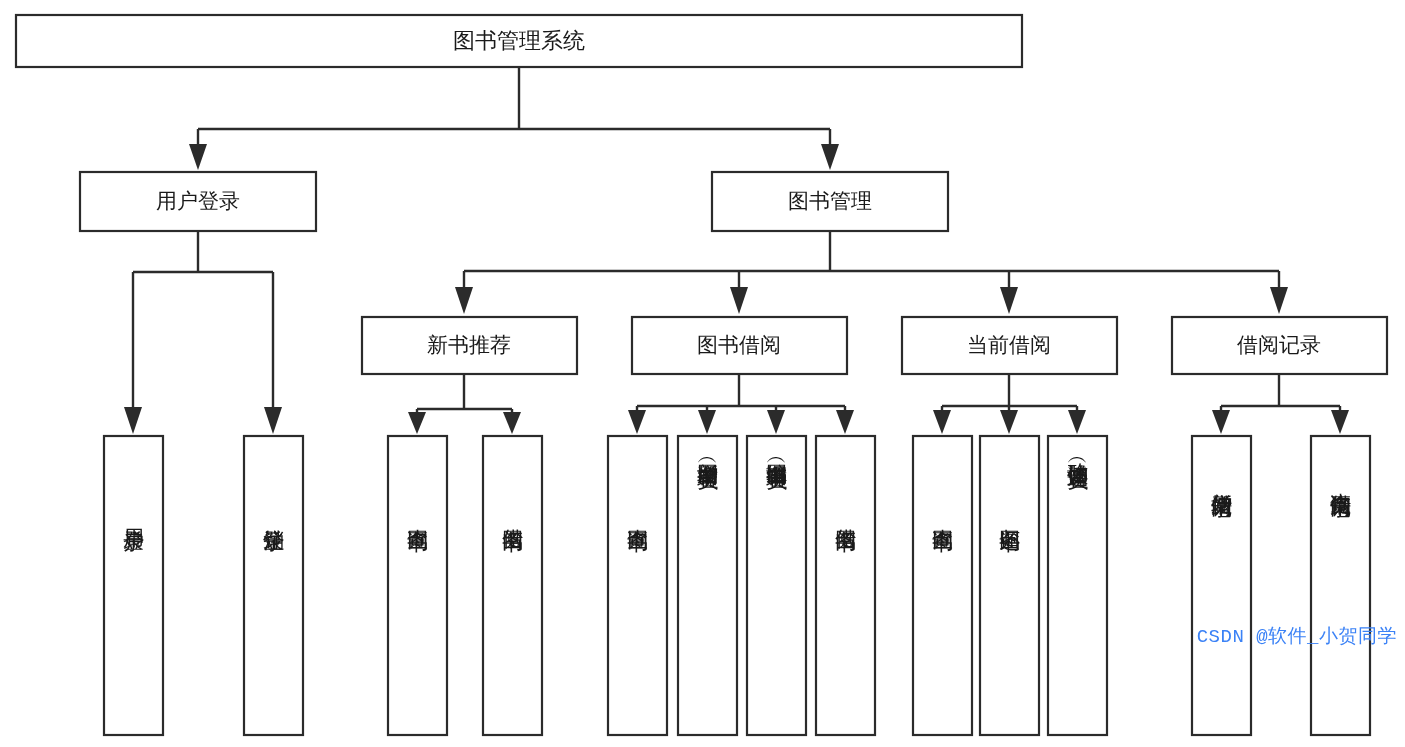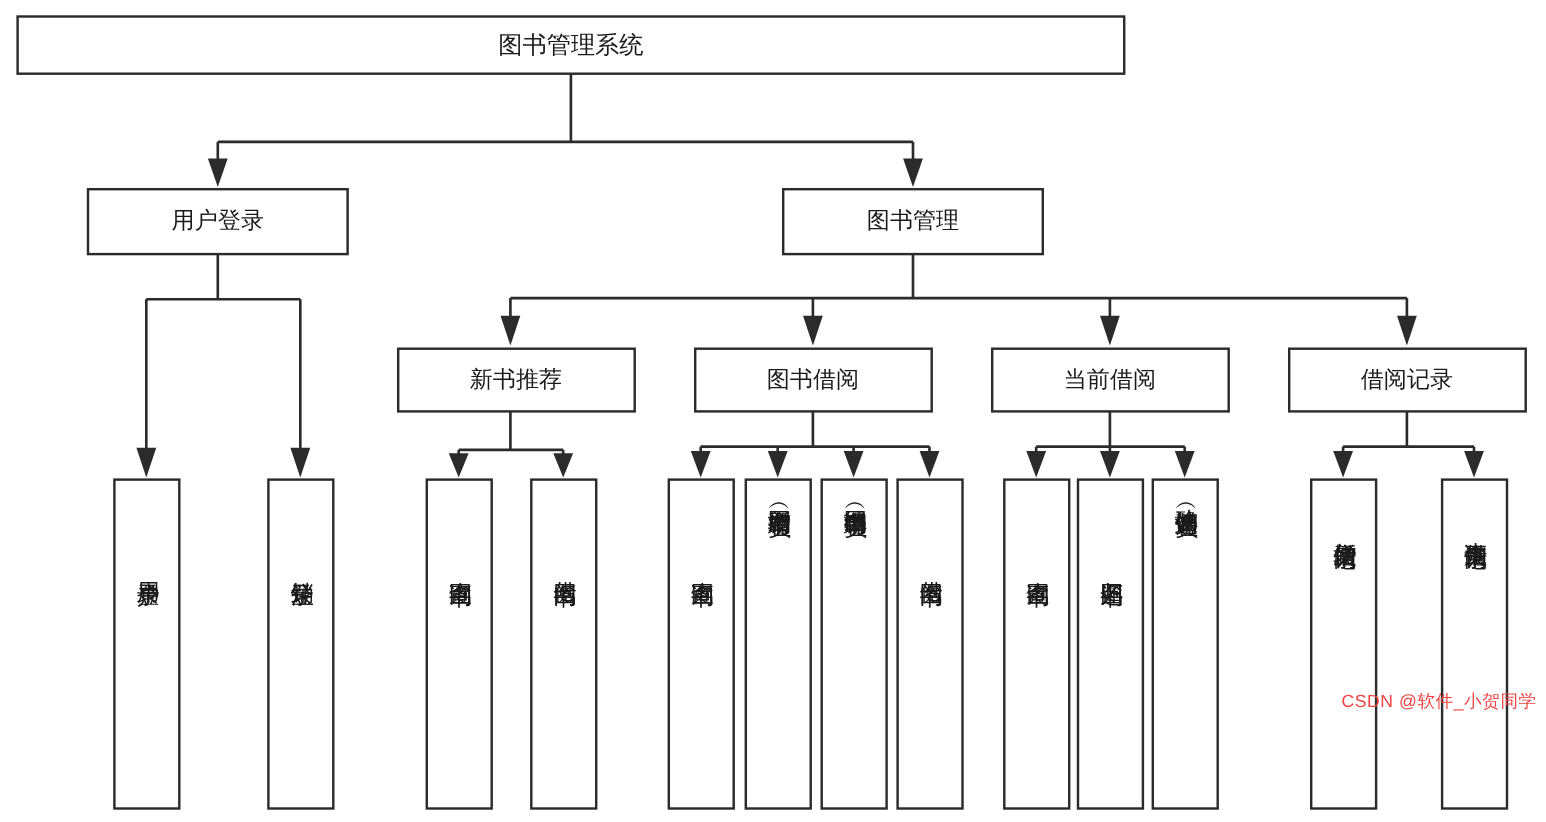--- a/index.html
+++ b/index.html
@@ -72,23 +72,23 @@
     color: #1a1a1a;
     writing-mode: vertical-rl;
     text-orientation: upright;
     white-space: nowrap;
     letter-spacing: 1px;
   }
   .watermark {
     position: absolute;
     right: 8px;
     bottom: 6px;
-    font-family: Liberation Sans, sans-serif;
-    font-size: 16px;
-    color: #ef4444;
+    font-family: Liberation Mono, monospace;
+    font-size: 19px;
+    color: #3b82f6;
     white-space: nowrap;
     letter-spacing: 0.5px;
   }
 </style>
 </head>
 <body>
 
 <div id="diagram-root">
 
   <svg class="diagram-svg" viewBox="0 0 1405 747" xmlns="http://www.w3.org/2000/svg">

